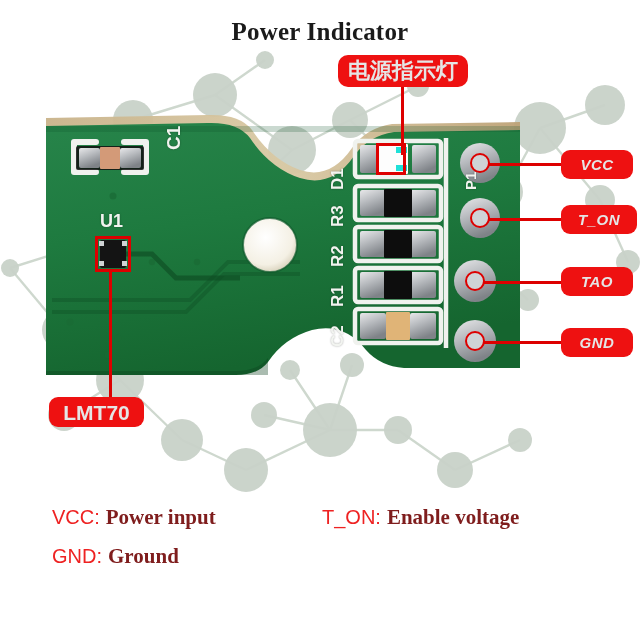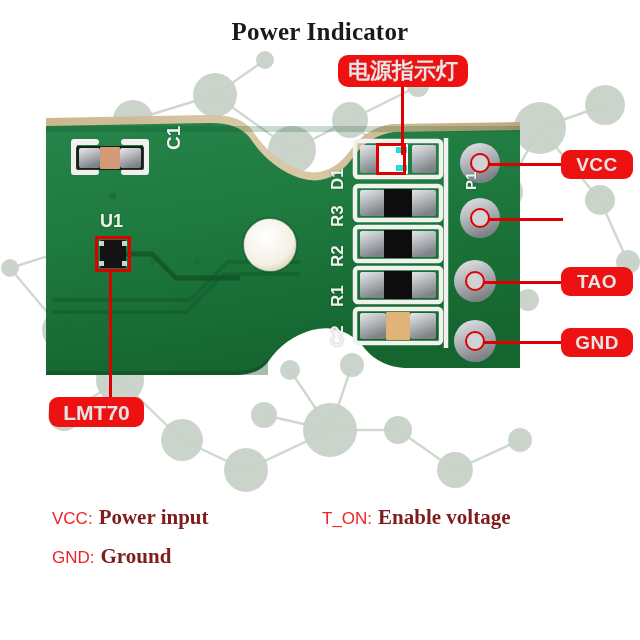--- a/index.html
+++ b/index.html
@@ -56,22 +56,23 @@
     border-radius: 10px;
   }
   #badge-lmt70 {
     left: 49px; top: 397px;
     width: 95px; height: 30px;
     font-size: 21px;
     text-align: center;
   }
   .pin-badge {
     width: 72px; height: 29px;
-    font-size: 19px;
+    font-size: 15px;
     letter-spacing: 0.5px;
+    font-style: italic;
   }
   #badge-vcc  { left: 561px; top: 150px; }
   #badge-ton  { left: 561px; top: 205px; width: 76px;}
   #badge-tao  { left: 561px; top: 267px; }
   #badge-gnd  { left: 561px; top: 328px; }
 
   
   .leader {
     position: absolute;
     background: #dd0000;
@@ -141,21 +142,21 @@
     left: 52px; top: 505px;
     width: 540px;
     z-index: 30;
   }
   .legend-row { display: flex; margin-bottom: 14px; }
   .legend-cell { display: flex; align-items: baseline; }
   .legend-cell.c1 { width: 270px; }
   .legend-key {
     color: #ee2222;
     font-family: "Liberation Sans", sans-serif;
-    font-size: 17px;
+    font-size: 20px;
     font-weight: normal;
     white-space: nowrap;
   }
   .legend-val {
     color: #7f1d1d;
     font-family: "Liberation Serif", serif;
     font-weight: bold;
     font-size: 21px;
     margin-left: 6px;
     white-space: nowrap;
@@ -388,20 +389,21 @@
   <div class="leader v" id="lead-power"></div>
   <div class="leader v" id="lead-lmt70"></div>
   <div class="leader h" id="lead-vcc"></div>
   <div class="leader h" id="lead-ton"></div>
   <div class="leader h" id="lead-tao"></div>
   <div class="leader h" id="lead-gnd"></div>
 
   <div class="badge" id="badge-power-cn">电源指示灯</div>
   <div class="badge" id="badge-lmt70">LMT70</div>
   <div class="badge pin-badge" id="badge-vcc">VCC</div>
+  <div class="badge pin-badge" id="badge-ton">T_ON</div>
   <div class="badge pin-badge" id="badge-tao">TAO</div>
   <div class="badge pin-badge" id="badge-gnd">GND</div>
 
   <div id="legend">
     <div class="legend-row">
       <div class="legend-cell c1">
         <span class="legend-key">VCC:</span>
         <span class="legend-val">Power input</span>
       </div>
       <div class="legend-cell">

